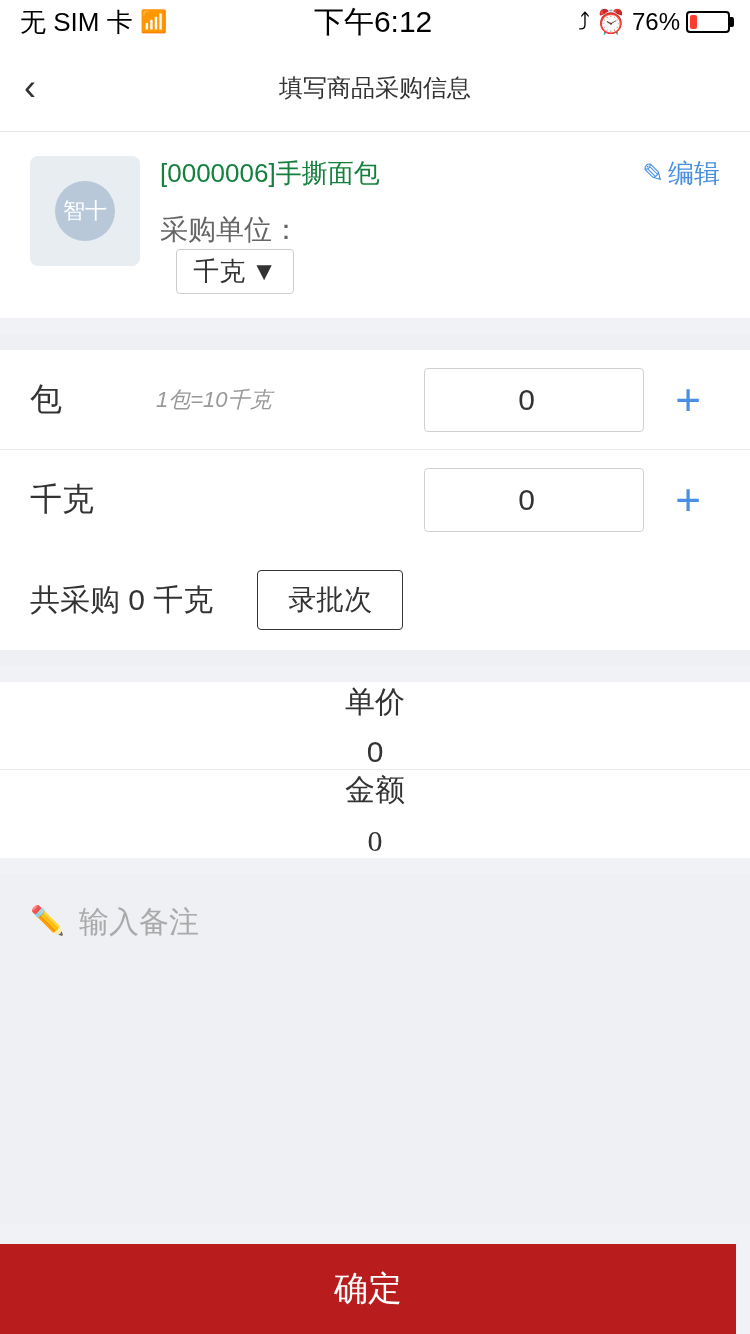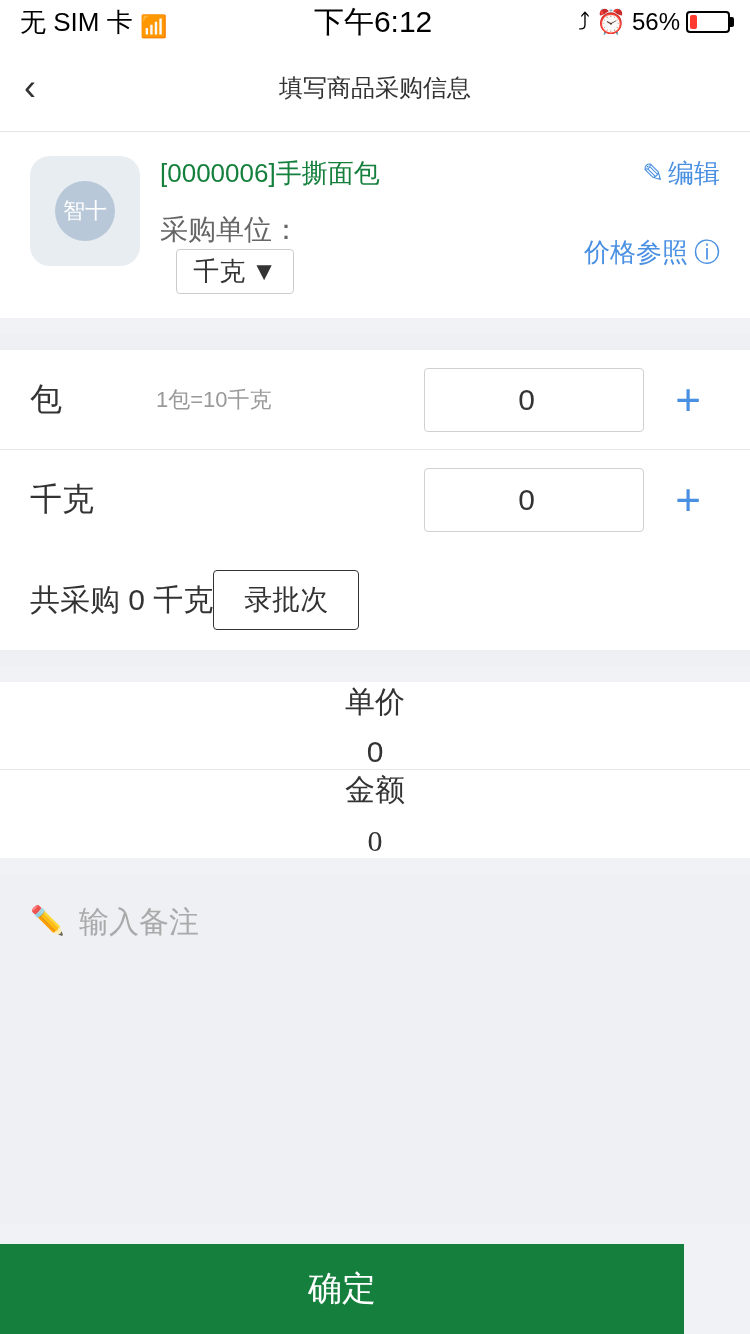--- a/index.html
+++ b/index.html
@@ -17,21 +17,21 @@
     .status-bar {
       height: 44px;
       background: #fff;
       display: flex;
       align-items: center;
       justify-content: space-between;
       padding: 0 20px;
       font-size: 28px;
       color: #000;
     }
-    .status-left { display: flex; align-items: flex-end; gap: 8px; font-size: 26px; }
+    .status-left { display: flex; align-items: center; gap: 8px; font-size: 26px; }
     .status-center { font-size: 30px; font-weight: 500; text-align: right; }
     .status-right { display: flex; align-items: center; gap: 6px; font-size: 24px; }
     .battery-icon {
       width: 44px; height: 22px;
       border: 2px solid #000;
       border-radius: 4px;
       position: relative;
       display: inline-flex;
       align-items: center;
       padding: 2px;
@@ -83,21 +83,21 @@
       padding: 24px 30px;
       display: flex;
       align-items: flex-start;
       gap: 20px;
       margin-bottom: 16px;
     }
     .product-image {
       width: 110px;
       height: 110px;
       background: #e8edf2;
-      border-radius: 20px;
+      border-radius: 8px;
       display: flex;
       align-items: center;
       justify-content: center;
       flex-shrink: 0;
     }
     .product-image-inner {
       width: 60px;
       height: 60px;
       background: #b8c8d8;
       border-radius: 50%;
@@ -174,20 +174,21 @@
     .input-row:last-child { border-bottom: none; }
     .input-label {
       font-size: 32px;
       color: #333;
       min-width: 120px;
     }
     .input-sublabel {
       font-size: 22px;
       color: #999;
       margin-left: 6px;
+      font-style: italic;
     }
     .input-field-wrapper {
       flex: 1;
       display: flex;
       align-items: center;
       justify-content: flex-end;
       gap: 12px;
     }
     .input-field {
       border: 1px solid #d0d0d0;
@@ -227,20 +228,21 @@
       color: #333;
     }
     .batch-btn {
       border: 1px solid #333;
       border-radius: 4px;
       padding: 10px 30px;
       font-size: 28px;
       color: #333;
       background: #fff;
       cursor: pointer;
+      margin-left: 44px;
     }
 
     
     .price-section {
       background: #fff;
       margin-top: 16px;
     }
     .price-row {
       display: flex;
       align-items: center;
@@ -279,22 +281,22 @@
     .notes-placeholder {
       font-size: 30px;
       color: #aaa;
     }
 
     
     .confirm-btn-wrapper {
       position: fixed;
       bottom: 0;
       left: 0;
-      width: 684px;
-      background: #15803d;
+      width: 736px;
+      background: #b91c1c;
       height: 90px;
       display: flex;
       align-items: center;
       justify-content: center;
       cursor: pointer;
     }
     .confirm-btn-text {
       font-size: 34px;
       color: #fff;
       font-weight: 400;
@@ -307,21 +309,21 @@
 
 <div class="status-bar">
   <div class="status-left">
     <span>无 SIM 卡</span>
     <span class="wifi-icon">📶</span>
   </div>
   <div class="status-center">下午6:12</div>
   <div class="status-right">
     <span>⤴</span>
     <span>⏰</span>
-    <span>56%</span>
+    <span>76%</span>
     <div class="battery-icon">
       <div class="battery-fill"></div>
     </div>
   </div>
 </div>
 
 <div class="nav-bar">
   <span class="nav-back">‹</span>
   <span class="nav-title">填写商品采购信息</span>
 </div>
@@ -341,24 +343,20 @@
       </span>
     </div>
     <div class="product-unit-row">
       <div style="display:flex;align-items:center;flex-direction:column;">
         <span class="unit-label">采购单位：</span>
         <div class="unit-dropdown">
           <span>千克</span>
           <span>▼</span>
         </div>
       </div>
-      <span class="price-ref">
-        <span>价格参照</span>
-        <span>ⓘ</span>
-      </span>
     </div>
   </div>
 </div>
 
 <div class="divider-section"></div>
 
 <div class="input-section">
 
   <div class="input-row">
     <span class="input-label">包</span>

